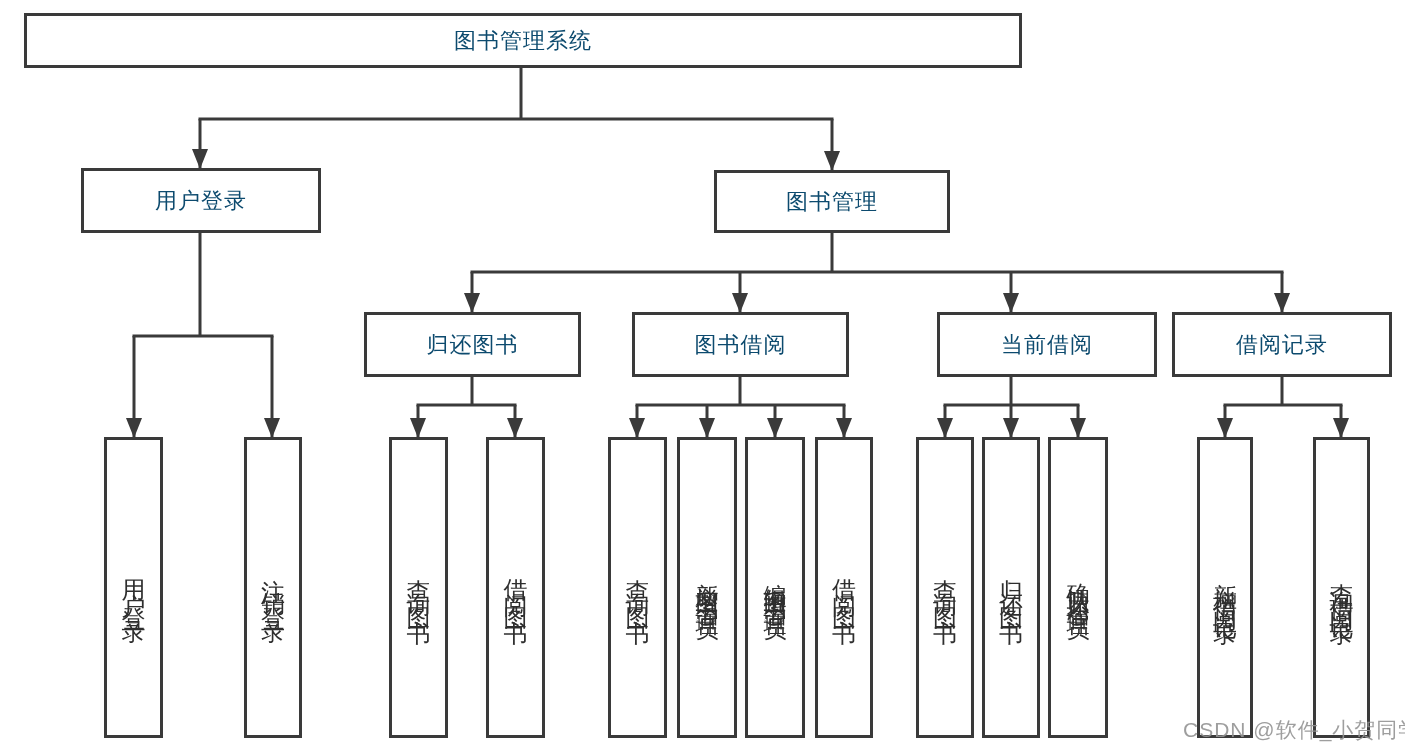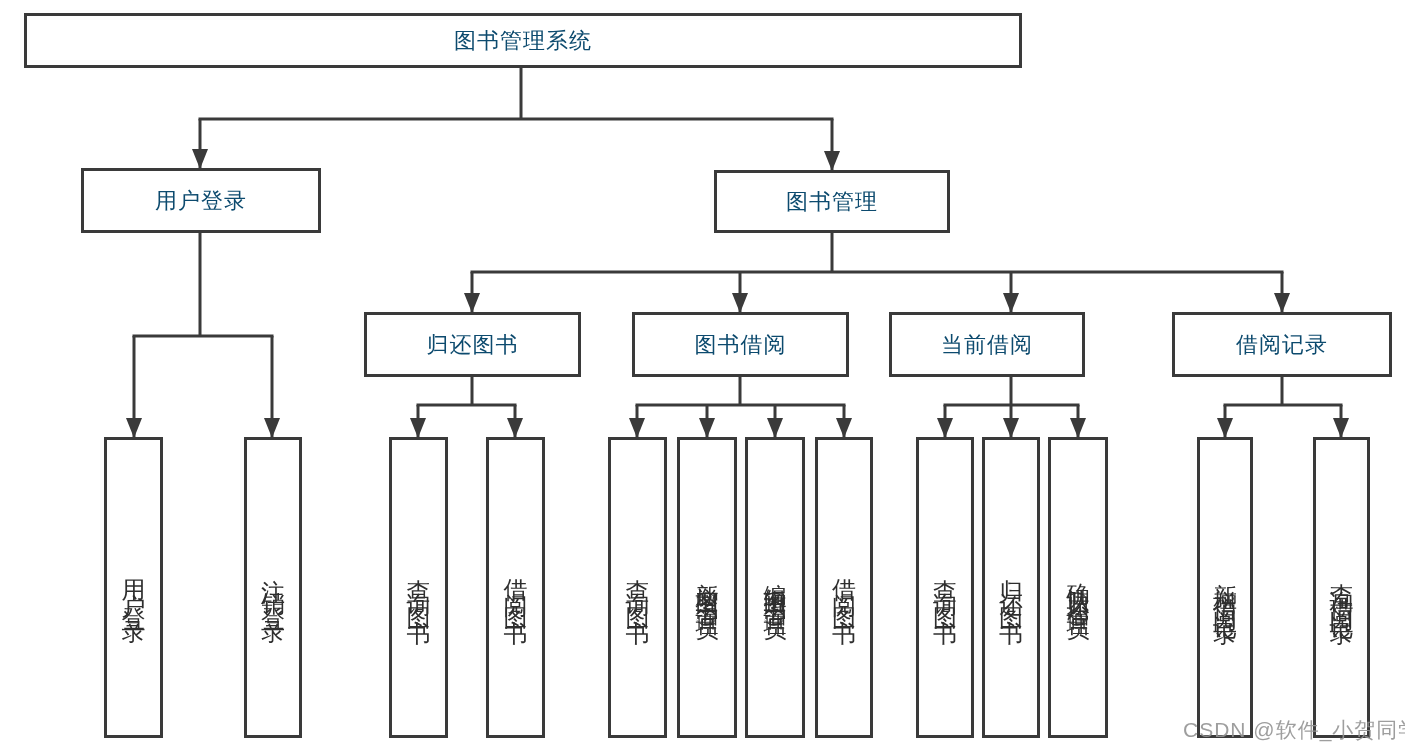--- a/index.html
+++ b/index.html
@@ -120,21 +120,21 @@
   <div class="node" style="left:714px; top:170px; width:236px; height:63px;">
     <span>图书管理</span>
   </div>
 
   <div class="node" style="left:364px; top:312px; width:217px; height:65px;">
     <span>归还图书</span>
   </div>
   <div class="node" style="left:632px; top:312px; width:217px; height:65px;">
     <span>图书借阅</span>
   </div>
-  <div class="node" style="left:889px; top:312px; width:196px; height:65px;">
+  <div class="node" style="left:937px; top:312px; width:220px; height:65px;">
     <span>当前借阅</span>
   </div>
   <div class="node" style="left:1172px; top:312px; width:220px; height:65px;">
     <span>借阅记录</span>
   </div>
 
   <div class="leaf" style="left:104px; width:59px;">
     <span>用户登录</span>
   </div>
   <div class="leaf" style="left:244px; width:58px;">

